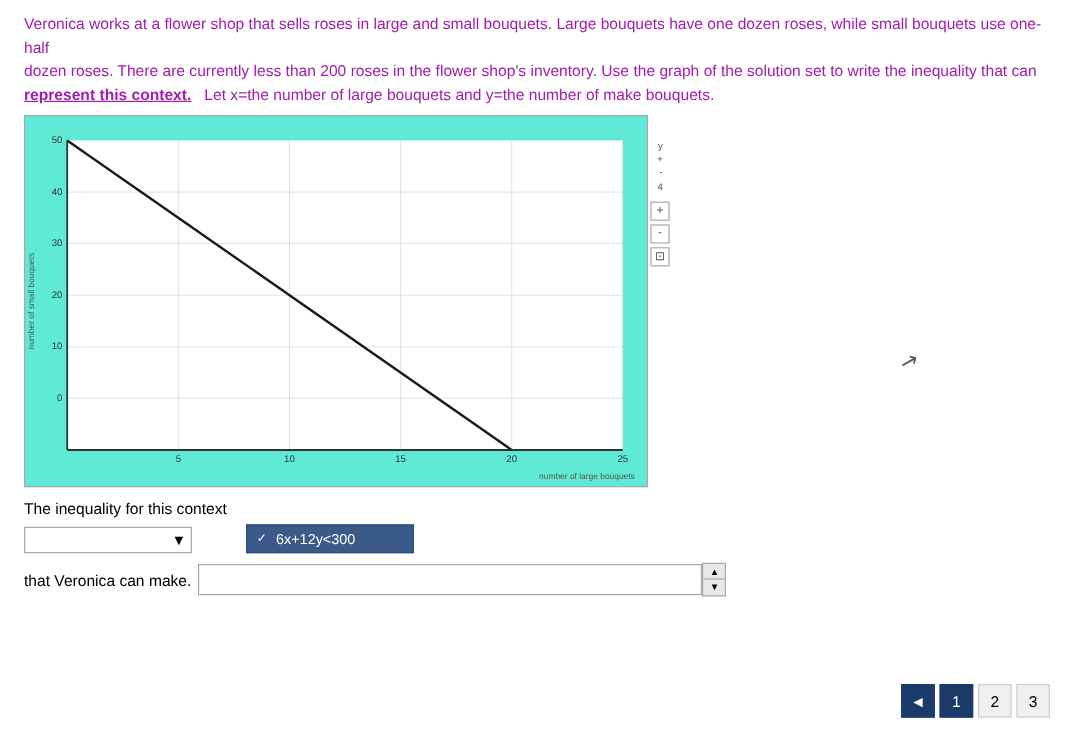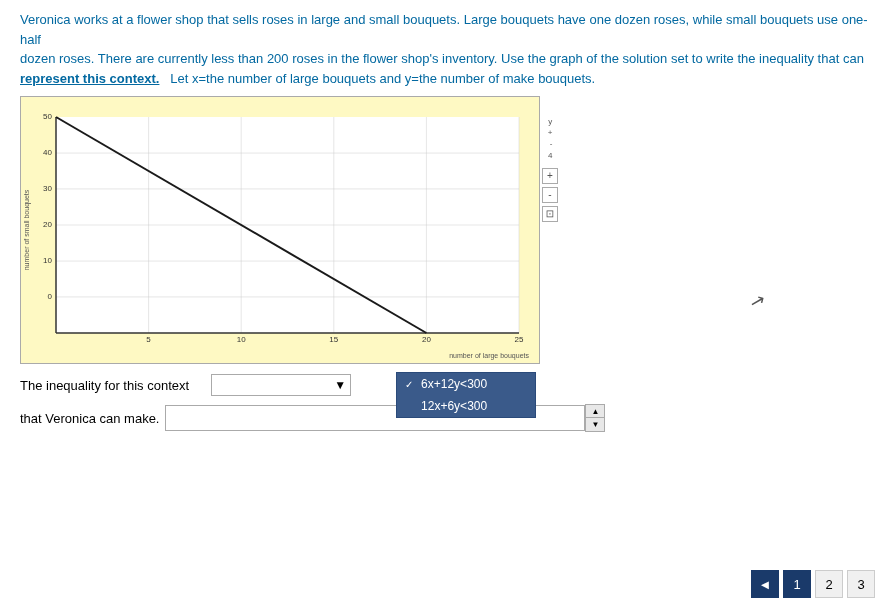--- a/index.html
+++ b/index.html
@@ -12,41 +12,41 @@
       position: relative;
     }
     .page {
       padding: 10px 20px;
       width: 100%;
       height: 100%;
       position: relative;
     }
     .intro-text {
       font-size: 13px;
-      color: #0369a1;
+      color: #a21caf;
       line-height: 1.5;
       max-width: 860px;
       margin-bottom: 8px;
     }
     .intro-text u {
       text-decoration: underline;
       font-weight: bold;
     }
     .graph-area {
       display: flex;
       flex-direction: row;
       align-items: flex-start;
       margin-top: 4px;
     }
     .graph-container {
       position: relative;
       width: 520px;
-      height: 268px;
+      height: 310px;
       border: 1px solid #aaa;
-      background: #fef9c3;
+      background: #5eead4;
       flex-shrink: 0;
     }
     
     .graph-inner {
       position: absolute;
       inset: 20px 20px 30px 35px;
       background: #fff;
     }
     .y-axis-label {
       position: absolute;
@@ -91,24 +91,24 @@
       cursor: pointer;
       color: #555;
     }
     
     .bottom-section {
       margin-top: 10px;
       position: relative;
     }
     .inequality-row {
       display: flex;
-      align-items: center;
-      gap: 22px;
+      gap: 8px;
       margin-bottom: 8px;
       font-size: 13px;
+      flex-direction: column;
     }
     .select-row {
       display: flex;
       align-items: center;
       gap: 6px;
       font-size: 13px;
     }
     
     .dropdown-menu {
       position: absolute;
@@ -261,24 +261,20 @@
       <div style="position:relative; display:inline-block;">
         <div style="width:140px;height:22px;border:1px solid #aaa;background:#fff;display:flex;align-items:center;padding:0 4px;font-size:12px;cursor:pointer;">
           <span style="flex:1;"></span>
           <span>▼</span>
         </div>
 
         <div class="dropdown-menu">
           <div class="dropdown-item">
             <span class="checkmark">✓</span>
             <span>6x+12y&lt;300</span>
-          </div>
-          <div class="dropdown-item">
-            <span class="checkmark"></span>
-            <span>12x+6y&lt;300</span>
           </div>
         </div>
       </div>
     </div>
 
     <div class="select-row">
       <span>that Veronica can make.</span>
       <div style="display:flex;align-items:center;">
         <input type="text" class="answer-input" value="" placeholder="" style="">
         <div style="display:flex;flex-direction:column;border:1px solid #aaa;background:#e8e8e8;">

